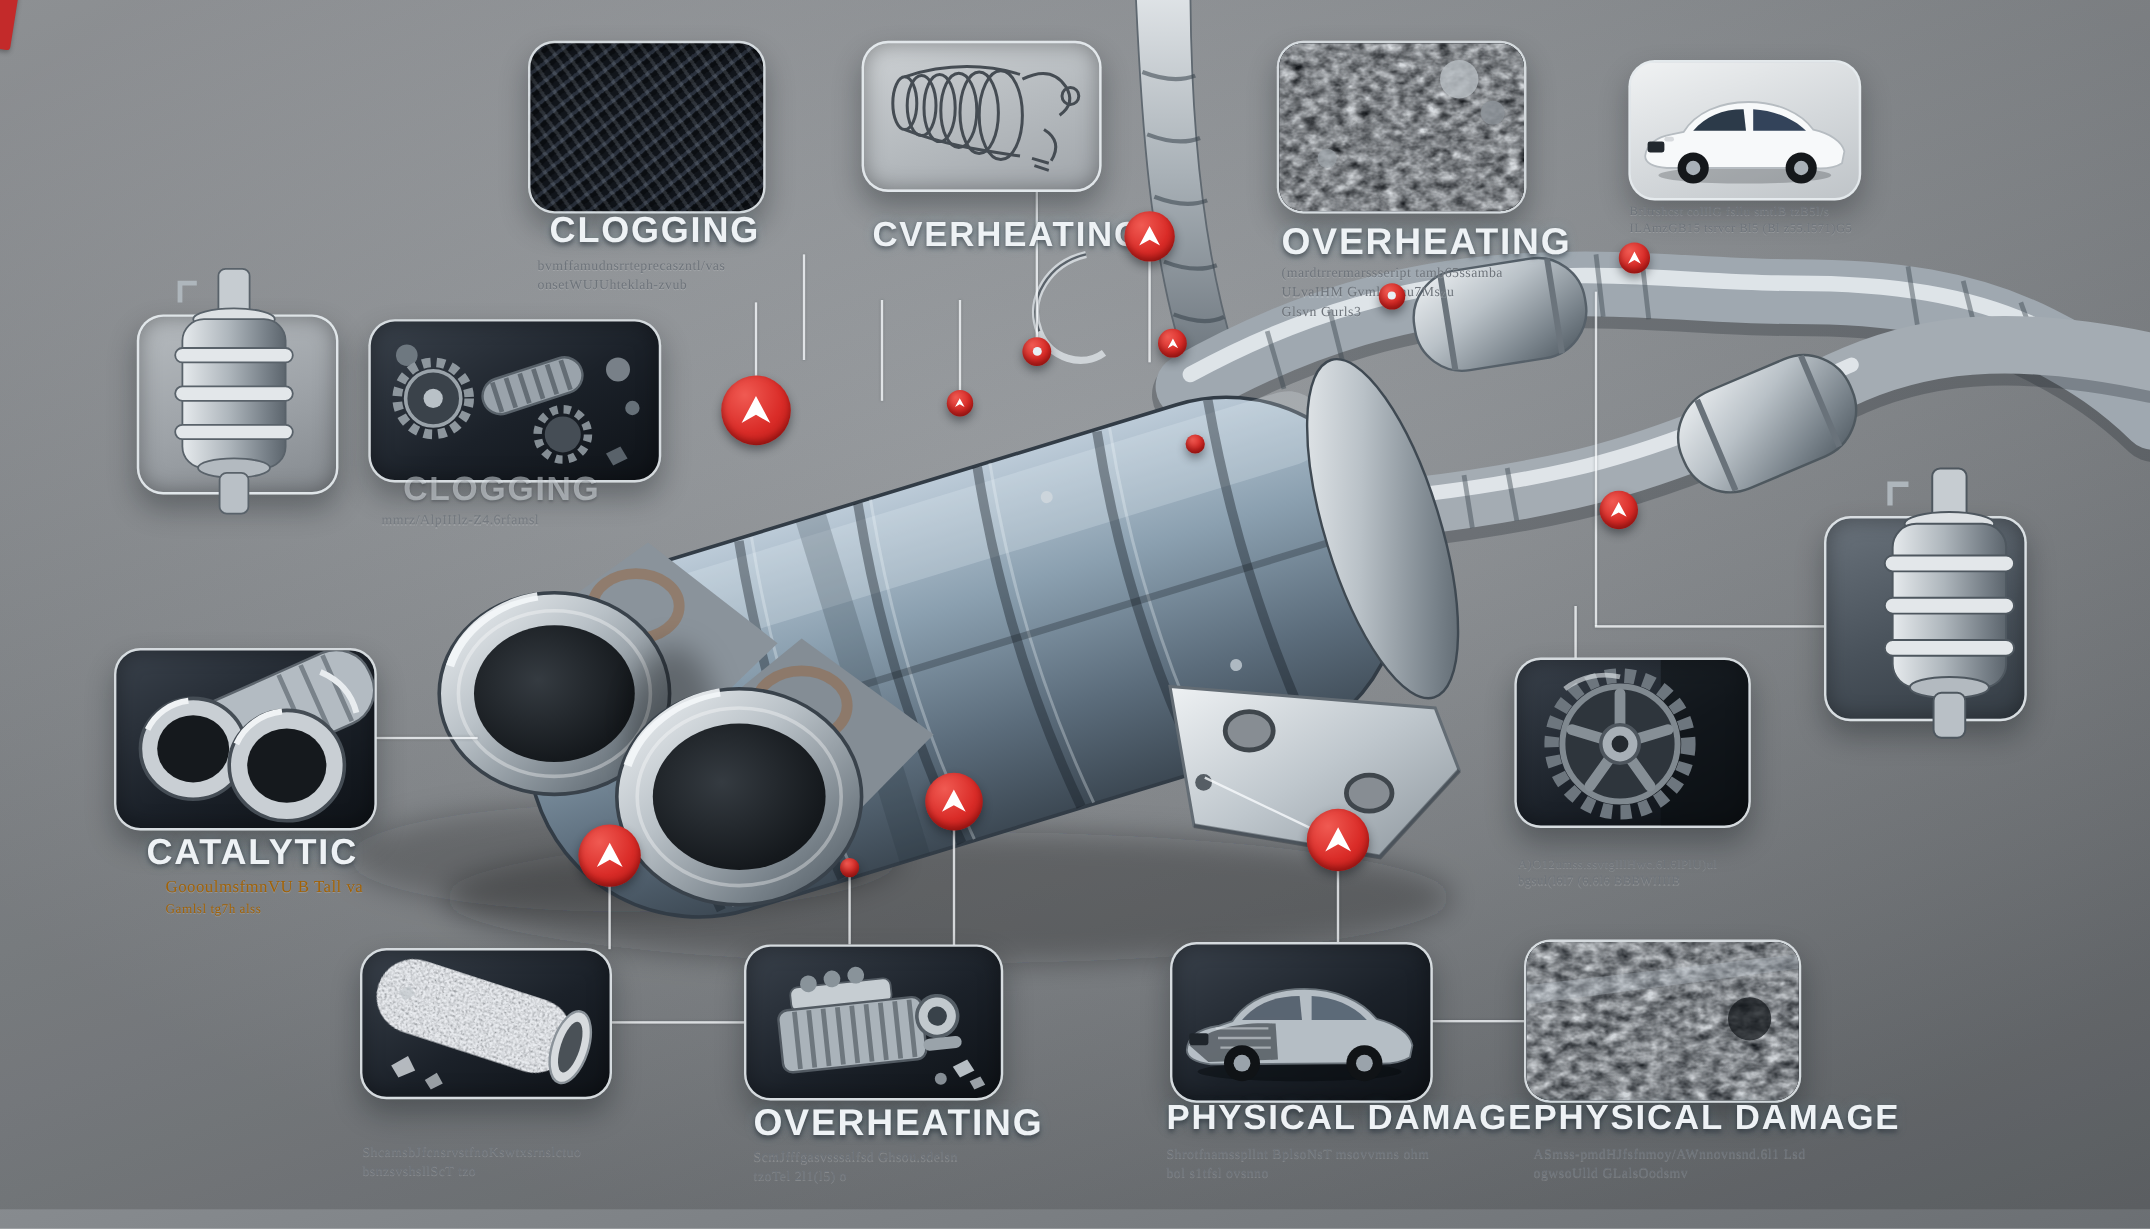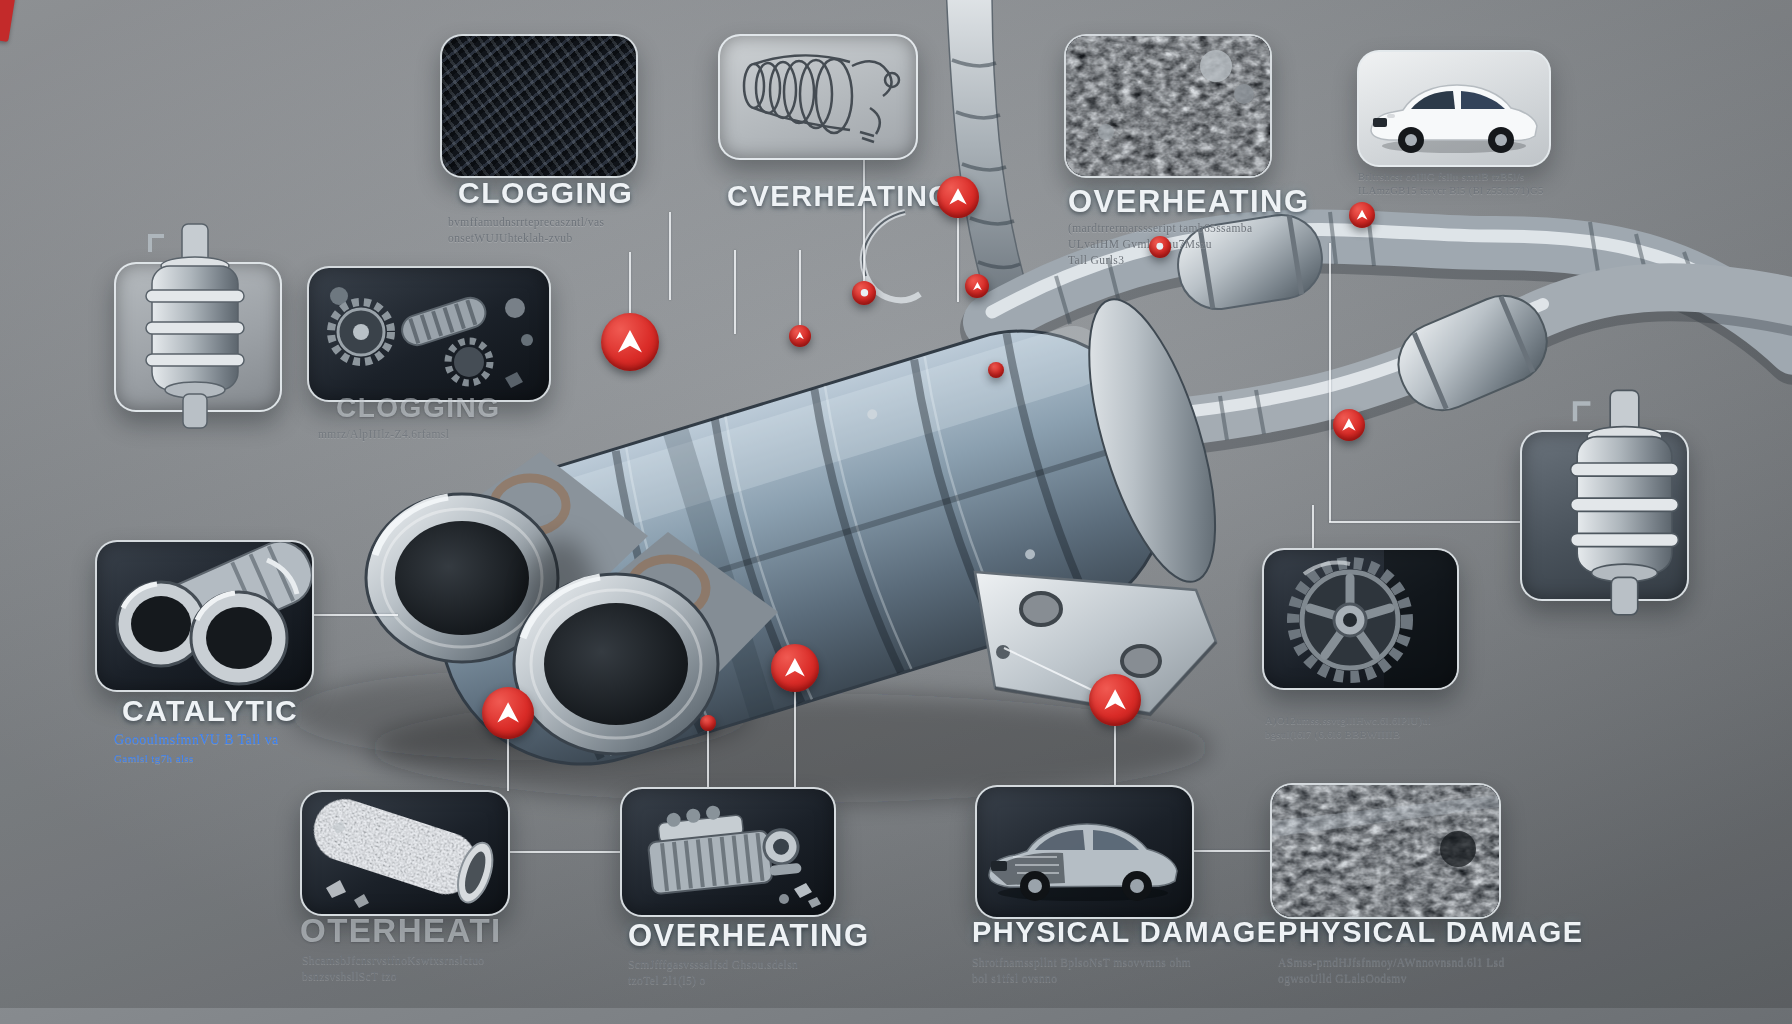--- a/index.html
+++ b/index.html
@@ -428,45 +428,44 @@
     <div>bvmffamudnsrrteprecaszntl/vas</div>
     <div>onsetWUJUhteklah-zvub</div>
   </div>
 
   <div class="title" style="left:727px;top:180px;font-size:29px">CVERHEATING</div>
 
   <div class="title" style="left:1068px;top:184px;font-size:31px">OVERHEATING</div>
   <div class="sub" style="left:1068px;top:220px">
     <div>(mardtrrermarssseript tamb65ssamba</div>
     <div>ULvaIHM Gvmlyl1nu7Mszu</div>
-    <div>Tall Gurls3</div>
+    <div>Glsvn Gurls3</div>
   </div>
 
   <div class="sub tiny" style="left:1358px;top:170px">
     <div>Brltrshcst colIlG fsllu smtlB tzB5l/s</div>
     <div>ILAmzGB15 tsrvcr Bl5 (Bl z55.l571)G5</div>
   </div>
 
   <div class="title faint" style="left:336px;top:392px;font-size:28px">CLOGGING</div>
   <div class="sub" style="left:318px;top:426px;opacity:0.75">
     <div>mmrz/AlpIIIlz-Z4.6rfamsl</div>
   </div>
 
   <div class="title" style="left:122px;top:694px;font-size:30px">CATALYTIC</div>
-  <div class="sub" style="left:114px;top:730px;font-size:14px;line-height:19px;color:#3b82f6">
+  <div class="sub" style="left:138px;top:730px;font-size:14px;line-height:19px;color:#a16207">
     <div>GoooulmsfmnVU B Tall va</div>
     <div style="font-size:11px">Gamlsl tg7h alss</div>
   </div>
 
   <div class="sub tiny" style="left:1265px;top:714px;opacity:0.8">
     <div>A)O12umss.ssvtglllHwc.6l.6lPlU)ul</div>
     <div>bgsul(l6l7 (6.6l6 BBBWIIIIB</div>
   </div>
 
-  <div class="title faint" style="left:300px;top:912px;font-size:33px">OTERHEATI</div>
   <div class="sub" style="left:302px;top:952px">
     <div>ShcamsbJfcnsrvstfnoKswtxsrnslctuo</div>
     <div>bsnzsvshsllScT tzo</div>
   </div>
 
   <div class="title" style="left:628px;top:918px;font-size:31px">OVERHEATING</div>
   <div class="sub" style="left:628px;top:956px">
     <div>ScmJfffgasvsssalfsd Ghsou.sdelsn</div>
     <div>tzoTel 2l1(l5) o</div>
   </div>

